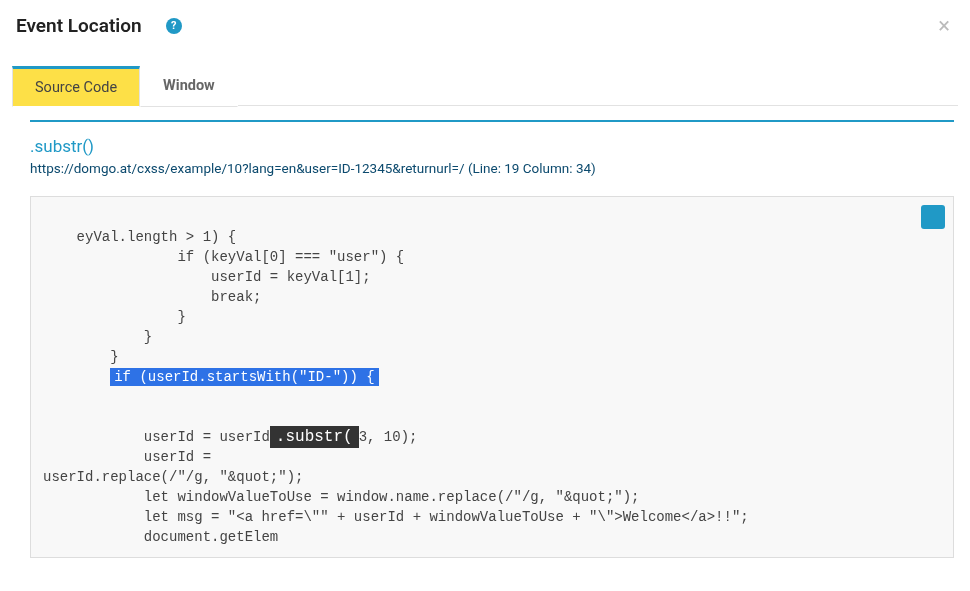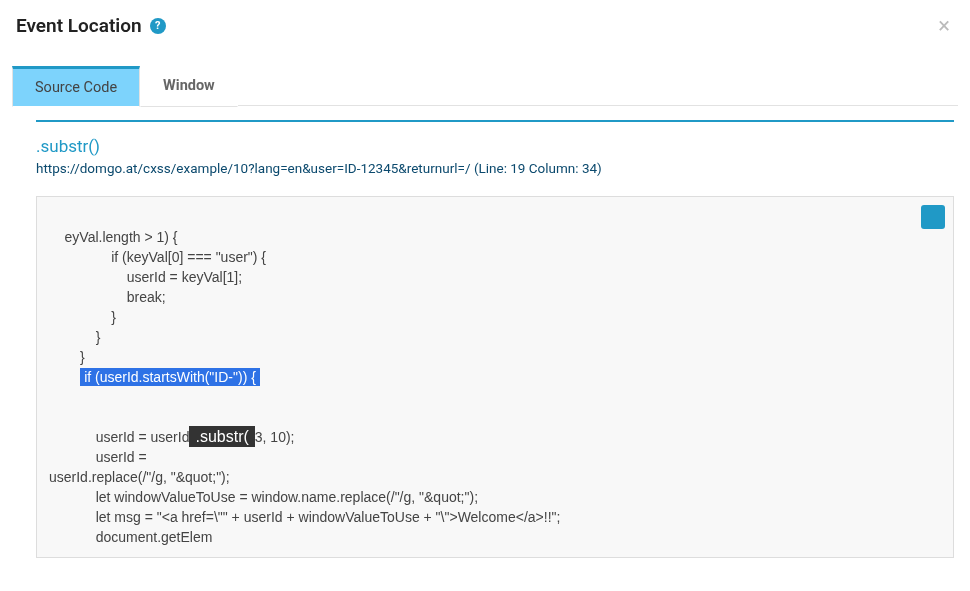--- a/index.html
+++ b/index.html
@@ -15,21 +15,21 @@
   }
   .header {
     display: flex;
     align-items: center;
     justify-content: space-between;
     padding: 14px 16px 10px 16px;
   }
   .title-wrap {
     display: flex;
     align-items: center;
-    gap: 8px;
+    gap: 24px;
   }
   .title {
     font-size: 19px;
     font-weight: 600;
     color: #222;
   }
   .help-icon {
     width: 16px;
     height: 16px;
     border-radius: 50%;
@@ -63,33 +63,32 @@
     border: 1px solid transparent;
     position: relative;
     top: 1px;
   }
   .tab.active {
     color: #444;
     border-top: 3px solid #2099c6;
     border-left: 1px solid #e2e2e2;
     border-right: 1px solid #e2e2e2;
     border-bottom: 1px solid #fff;
-    background: #7dd3fc;
+    background: #fde047;
   }
   .tab.inactive {
     border-bottom: 1px solid #e2e2e2;
     font-weight: bold;
   }
   .tab-sep {
     flex: 1;
     border-bottom: 1px solid #e2e2e2;
   }
   .content {
-    padding: 0 16px 16px 0;
-    margin-left: 36px;
+    padding: 0 16px 16px 30px;
   }
   .divider {
     height: 2px;
     background: #2099c6;
     margin: 14px 0 14px 0;
   }
   .method {
     color: #2099c6;
     font-size: 17px;
     margin-bottom: 4px;
@@ -97,21 +96,21 @@
   .url-line {
     color: #0c4a6e;
     font-size: 13.5px;
     margin-bottom: 20px;
   }
   .code-area {
     position: relative;
     border: 1px solid #ddd;
     background: #f8f8f8;
     padding: 10px 12px;
-    font-family: Liberation Sans, sans-serif;
+    font-family: Liberation Mono, monospace;
     font-size: 14px;
     line-height: 20px;
     color: #444;
     white-space: pre;
     overflow: hidden;
   }
   .open-btn {
     position: absolute;
     top: 8px;
     right: 8px;

